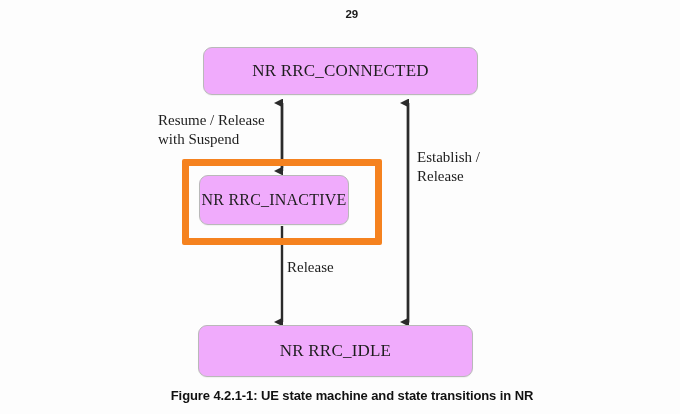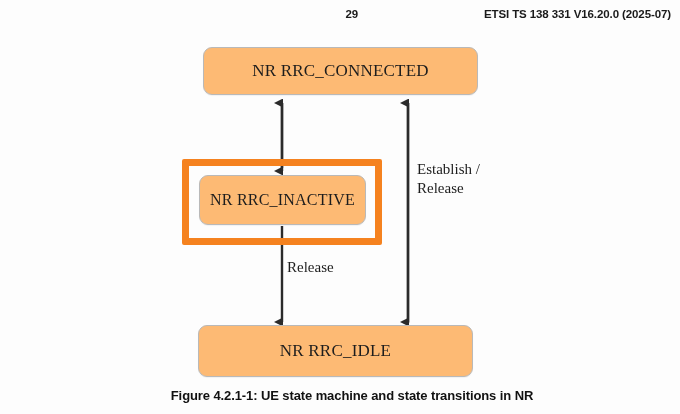--- a/index.html
+++ b/index.html
@@ -69,42 +69,42 @@
     position: absolute;
     left: 0;
     top: 0;
     display: block;
   }
 
   
   .state-box {
     position: absolute;
     box-sizing: border-box;
-    background: #fdba74;
+    background: #f0abfc;
     border: 1px solid #b9b9b9;
     border-radius: 9px;
     display: flex;
     align-items: center;
     justify-content: center;
     font-family: "Liberation Serif", "DejaVu Serif", serif;
     font-size: 17px;
     color: #1d1d1d;
     letter-spacing: 0.2px;
     box-shadow: 0 1px 1px rgba(0,0,0,0.05);
   }
   #box-connected {
     left: 203px;
     top: 17px;
     width: 275px;
     height: 48px;
   }
   #box-inactive {
     left: 199px;
     top: 145px;
-    width: 167px;
+    width: 150px;
     height: 50px;
     font-size: 16px;
   }
   #box-idle {
     left: 198px;
     top: 295px;
     width: 275px;
     height: 52px;
   }
 
@@ -129,21 +129,21 @@
     color: #1d1d1d;
     line-height: 1.28;
     white-space: pre-line;
   }
   #label-resume {
     left: 158px;
     top: 81px;
   }
   #label-establish {
     left: 417px;
-    top: 130px;
+    top: 118px;
   }
   #label-release {
     left: 287px;
     top: 228px;
   }
 
   
   .caption {
     position: absolute;
     left: 12px;
@@ -157,21 +157,20 @@
     letter-spacing: -0.1px;
   }
 </style>
 </head>
 <body>
 
 <div class="page">
 
   <div class="doc-header">
     <div class="hdr-center">29</div>
-    <div class="hdr-right">ETSI TS 138 331 V16.20.0 (2025-07)</div>
   </div>
 
   <div class="diagram">
 
     <svg width="680" height="352" viewBox="0 0 680 352">
       <defs>
         <marker id="arrow-up" markerWidth="9" markerHeight="9" refX="4.5" refY="8" orient="auto" markerUnits="userSpaceOnUse">
           <path d="M4.5,0 L9,9 L0,9 Z" fill="#2b2b2b"></path>
         </marker>
         <marker id="arrow-down" markerWidth="9" markerHeight="9" refX="4.5" refY="1" orient="auto" markerUnits="userSpaceOnUse">
@@ -192,20 +191,22 @@
     </svg>
 
     <div class="state-box" id="box-connected">NR RRC_CONNECTED</div>
 
     <div class="highlight-rect"></div>
 
     <div class="state-box" id="box-inactive">NR RRC_INACTIVE</div>
 
     <div class="state-box" id="box-idle">NR RRC_IDLE</div>
 
+    <div class="edge-label" id="label-resume">Resume / Release
+with Suspend</div>
 
     <div class="edge-label" id="label-establish">Establish /
 Release</div>
 
     <div class="edge-label" id="label-release">Release</div>
   </div>
 
   <div class="caption">Figure 4.2.1-1: UE state machine and state transitions in NR</div>
 
 </div>

